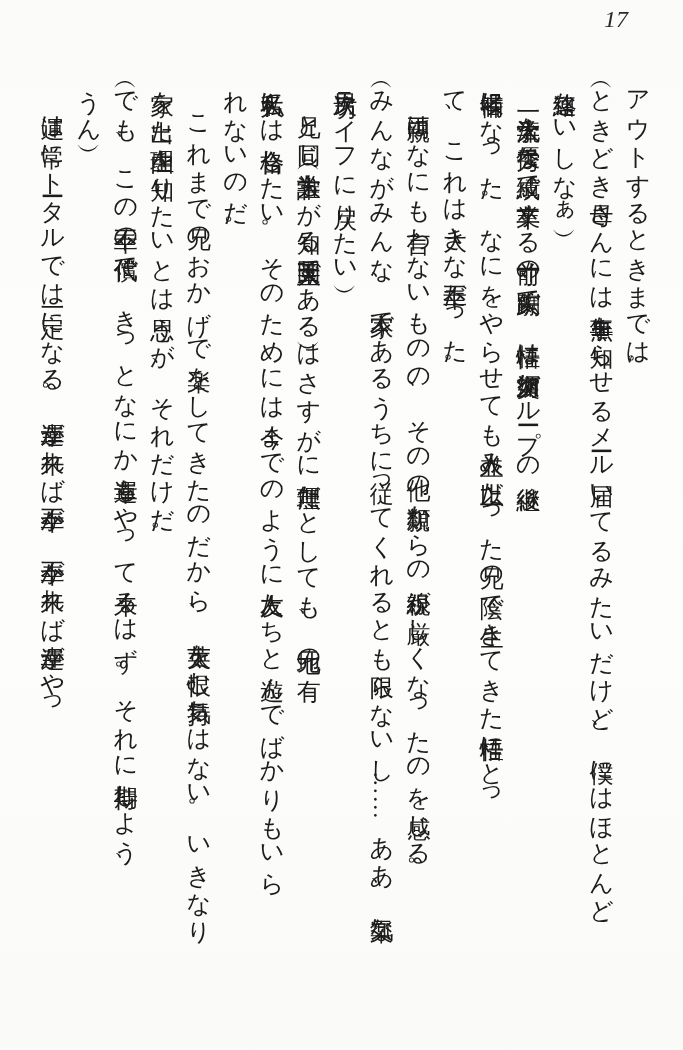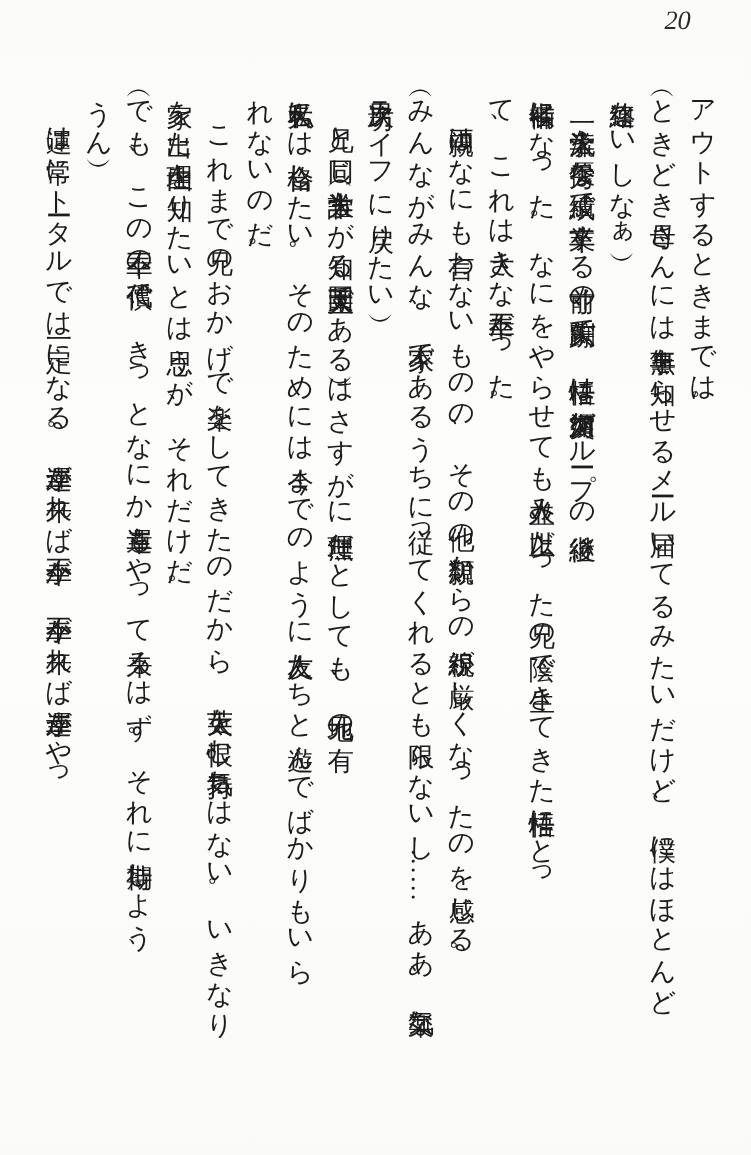--- a/index.html
+++ b/index.html
@@ -43,21 +43,21 @@
     color: #1c1c1c;
   }
   .text-line {
     white-space: nowrap;
   }
 </style>
 </head>
 <body>
 
 <div class="page">
-  <div class="page-number">20</div>
+  <div class="page-number">17</div>
 
   <div class="text-area">
     <div class="text-line">アウトするときまでは。</div>
     <div class="text-line">（ときどき母さんには無事を知らせるメール届いてるみたいだけど、僕にはほとんど</div>
     <div class="text-line">連絡ないしなぁ）</div>
     <div class="text-line">　一流大学を優秀な成績で卒業する寸前の失踪劇で、桂悟は突如河須グループの後継</div>
     <div class="text-line">者候補になった。なにをやらせても人並み以上だった兄の陰で生きてきた桂悟にとっ</div>
     <div class="text-line">て、これは大きな不幸だった。</div>
     <div class="text-line">　両親はなにも言わないものの、その他の親類からの視線が厳しくなったのを感じる。</div>
     <div class="text-line">（みんながみんな、本家であるうちに従ってくれるとも限らないし……ああ、気楽な</div>

